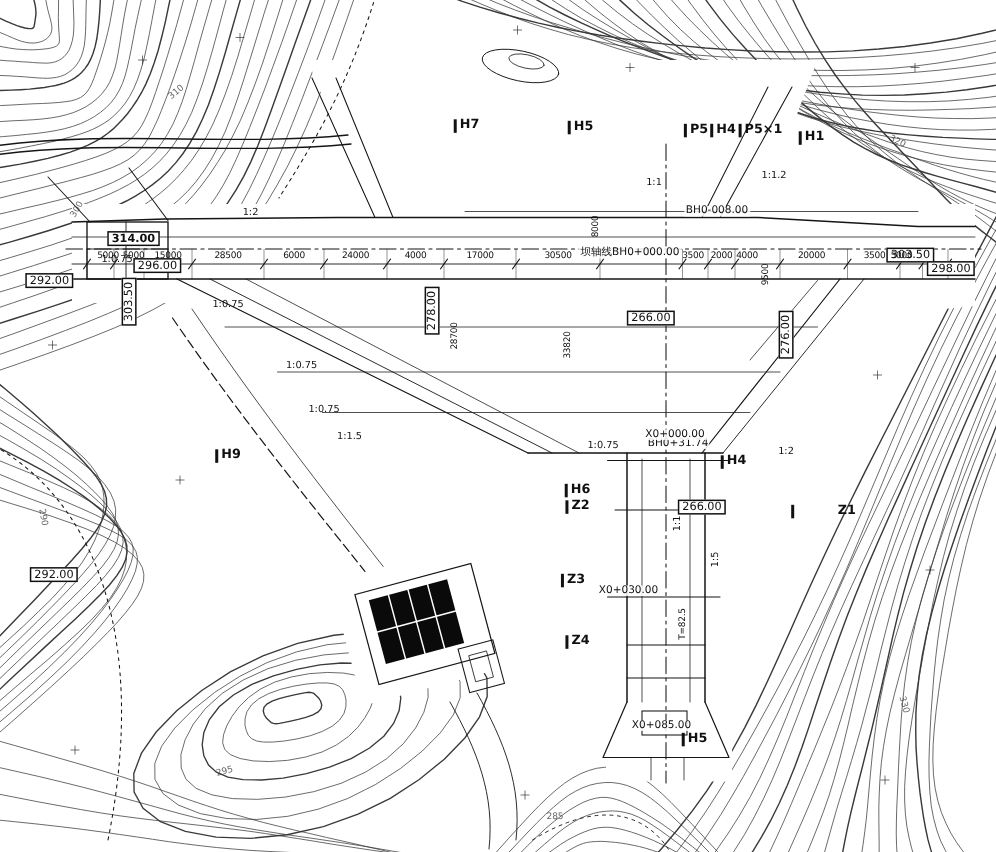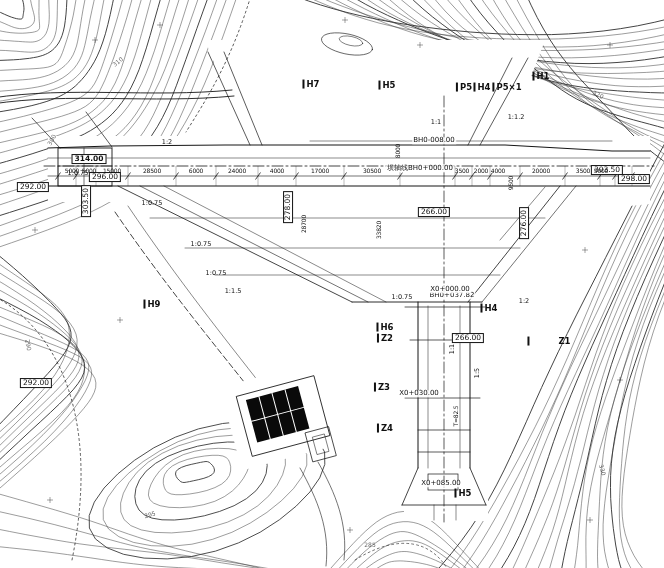--- a/index.html
+++ b/index.html
@@ -199,32 +199,32 @@
       <div class="lbl box" style="left: 105px; top: 177px;">296.00</div>
       <div class="lbl box" style="left: 86px; top: 201px; transform: translate(-50%, -50%) rotate(-90deg);">303.50</div>
       <div class="lbl box" style="left: 33px; top: 187px;">292.00</div>
       <div class="lbl box" style="left: 288px; top: 207px; transform: translate(-50%, -50%) rotate(-90deg);">278.00</div>
       <div class="lbl box" style="left: 434px; top: 212px;">266.00</div>
       <div class="lbl box" style="left: 524px; top: 223px; transform: translate(-50%, -50%) rotate(-90deg);">276.00</div>
       <div class="lbl box" style="left: 468px; top: 338px;">266.00</div>
       <div class="lbl box" style="left: 36px; top: 383px;">292.00</div>
       <div class="lbl box" style="left: 607px; top: 170px;">303.50</div>
       <div class="lbl box" style="left: 634px; top: 179px;">298.00</div>
-      <div class="lbl chainage" style="left: 434px; top: 141px;">BH0-008.00</div>
+      <div class="lbl chainage" style="left: 478px; top: 141px;">BH0-008.00</div>
       <div class="lbl chainage" style="left: 420px; top: 169px;">坝轴线BH0+000.00</div>
-      <div class="lbl chainage" style="left: 452px; top: 296px;">BH0+037.82</div>
+      <div class="lbl chainage" style="left: 452px; top: 296px;">BH0+31.74</div>
       <div class="lbl chainage" style="left: 450px; top: 290px;">X0+000.00</div>
       <div class="lbl chainage" style="left: 419px; top: 394px;">X0+030.00</div>
       <div class="lbl chainage" style="left: 441px; top: 484px;">X0+085.00</div>
       <div class="lbl station" style="left: 311px; top: 84px;">H7</div>
       <div class="lbl station" style="left: 387px; top: 85px;">H5</div>
       <div class="lbl station" style="left: 464px; top: 87px;">P5</div>
       <div class="lbl station" style="left: 482px; top: 87px;">H4</div>
       <div class="lbl station" style="left: 507px; top: 87px;">P5×1</div>
-      <div class="lbl station" style="left: 541px; top: 76px;">H1</div>
+      <div class="lbl station" style="left: 541px; top: 92px;">H1</div>
       <div class="lbl station" style="left: 152px; top: 304px;">H9</div>
       <div class="lbl station" style="left: 385px; top: 327px;">H6</div>
       <div class="lbl station" style="left: 385px; top: 338px;">Z2</div>
       <div class="lbl station" style="left: 382px; top: 387px;">Z3</div>
       <div class="lbl station" style="left: 385px; top: 428px;">Z4</div>
       <div class="lbl station" style="left: 489px; top: 308px;">H4</div>
       <div class="lbl station" style="left: 549px; top: 341px; padding-left: 29px;">Z1</div>
       <div class="lbl station" style="left: 463px; top: 493px;">H5</div>
       <div class="lbl slope" style="left: 167px; top: 142px;">1:2</div>
       <div class="lbl slope" style="left: 78px; top: 173px;">1:0.75</div>

